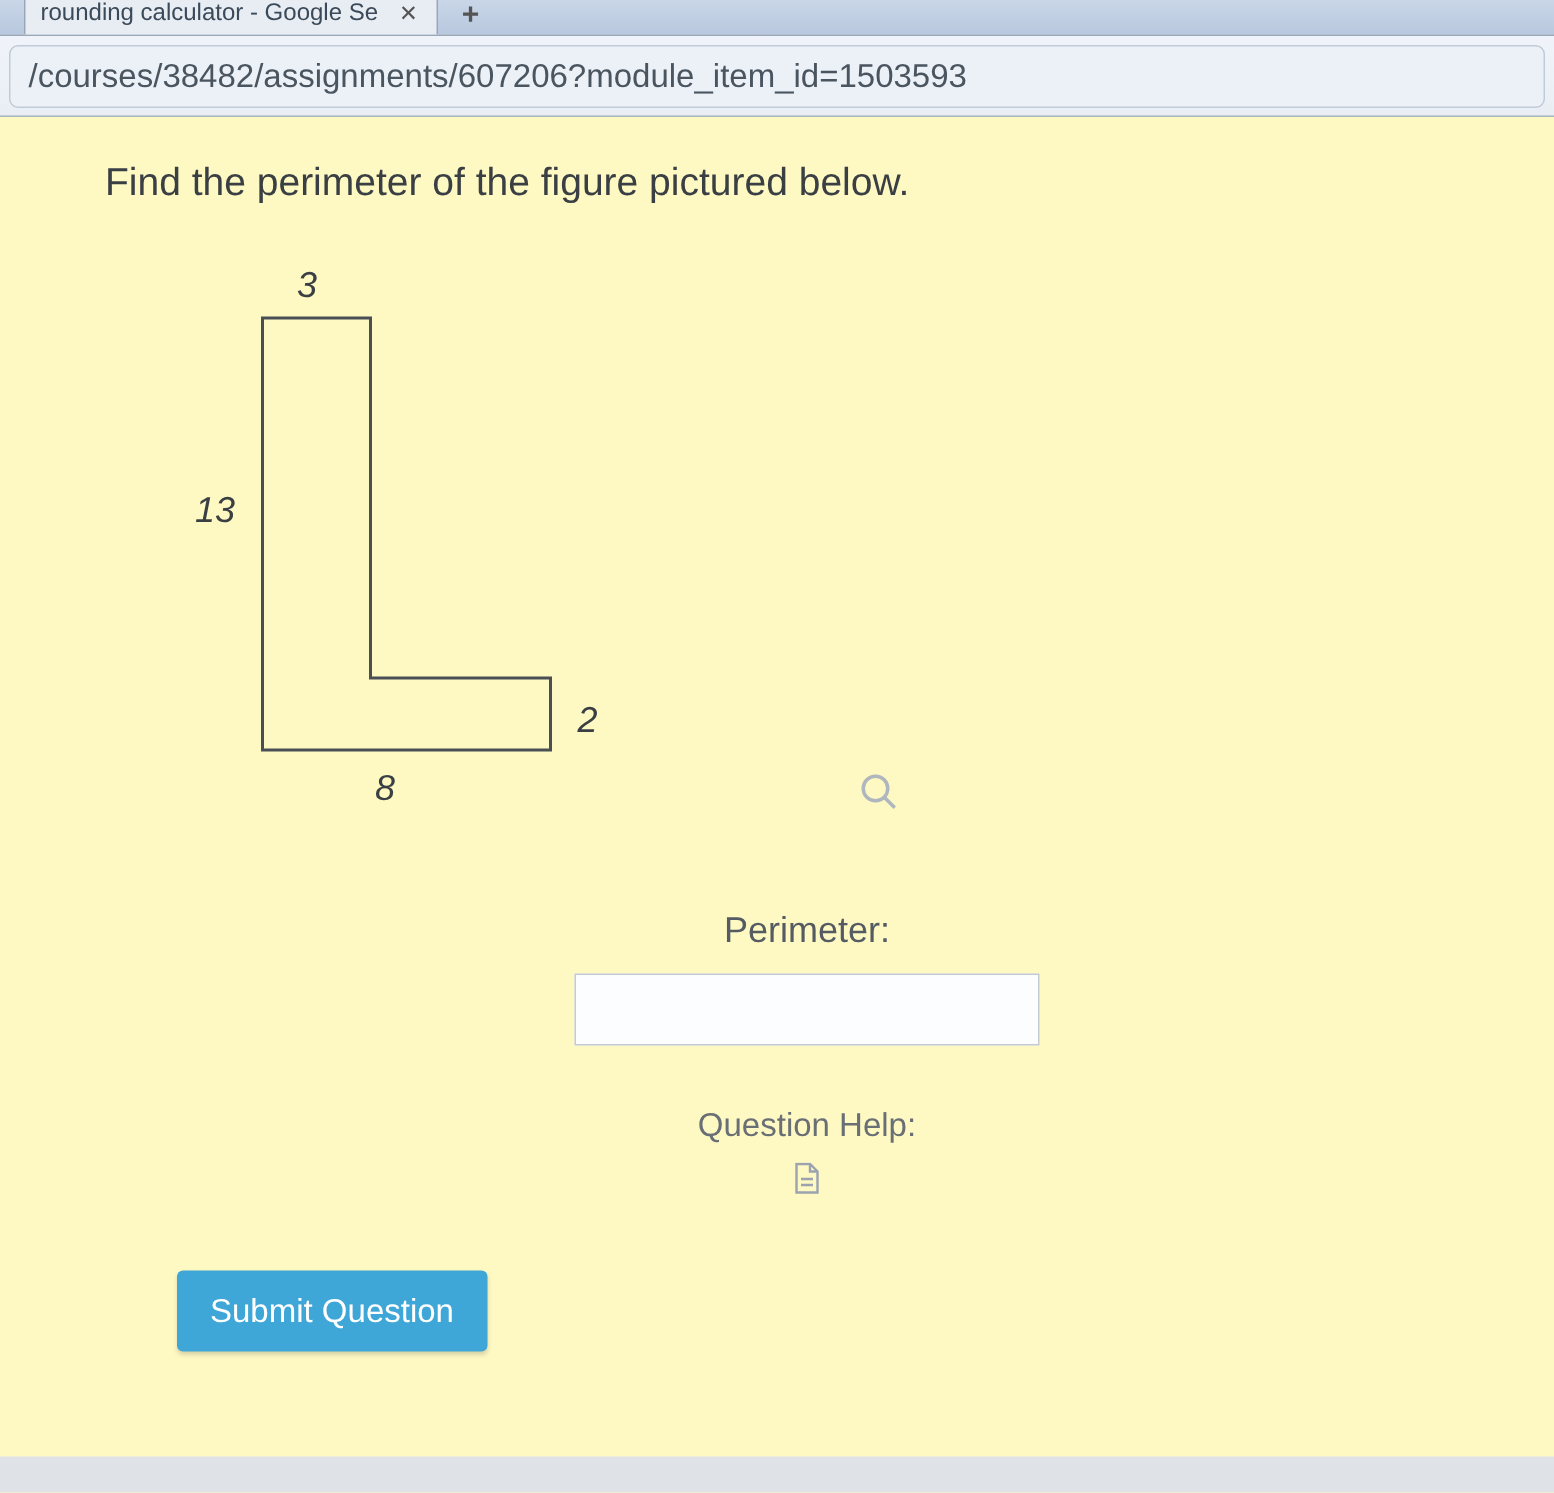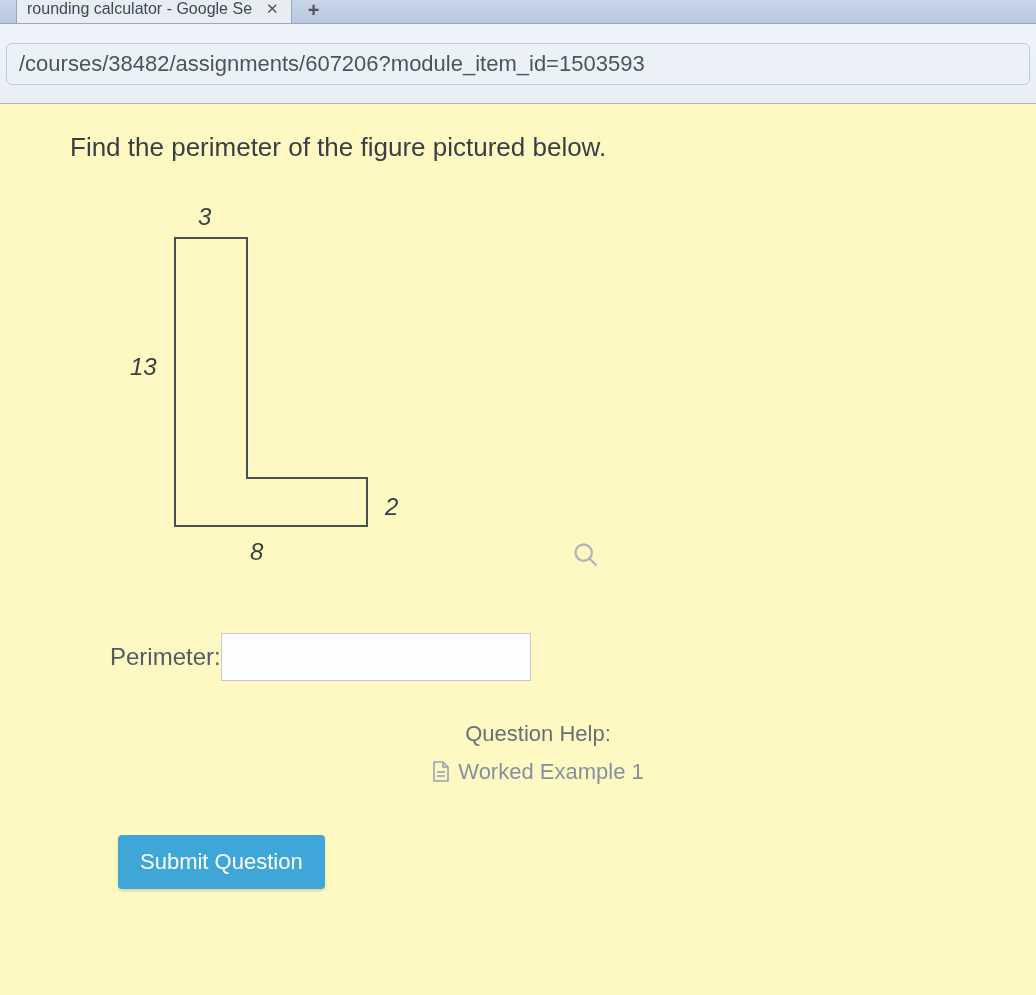--- a/index.html
+++ b/index.html
@@ -47,21 +47,21 @@
     display: flex;
     align-items: center;
     justify-content: center;
     color: #555;
     font-size: 20px;
     font-weight: bold;
     cursor: pointer;
   }
   .addr-bar-row {
     background: linear-gradient(#f0f4fa, #e9eef5);
-    height: 80px;
+    height: 54px;
     border-bottom: 1px solid #aab5c2;
     display: flex;
     align-items: center;
     padding: 0 6px;
   }
   .addr-input {
     flex: 1;
     background: #ecf1f7;
     border: 1px solid #c0cbd8;
     border-radius: 6px;
@@ -108,22 +108,24 @@
   }
   .search-icon {
     position: absolute;
     right: -70px;
     bottom: 10px;
     color: #b0b6bd;
   }
   .answer-row {
     display: flex;
     align-items: center;
+    gap: 14px;
     margin-left: 40px;
     margin-bottom: 40px;
+    flex-direction: column;
   }
   .answer-label {
     font-size: 24px;
     color: #555b62;
   }
   .answer-input {
     width: 310px;
     height: 48px;
     border: 1px solid #c4cad1;
     background: #fcfdff;
@@ -212,21 +214,20 @@
     <span>Question Help:</span>
     <span class="help-link">
       <span class="doc-icon">
         <svg width="18" height="22" viewBox="0 0 18 22" fill="none" stroke="#9aa3af" stroke-width="1.6">
           <path d="M2 1h9l5 5v14H2z"></path>
             <path d="M11 1v5h5"></path>
             <line x1="5" y1="11" x2="13" y2="11"></line>
             <line x1="5" y1="15" x2="13" y2="15"></line>
         </svg>
       </span>
-      <span>Worked Example 1</span>
     </span>
   </div>
 
   <button class="submit-btn">
     <span>Submit Question</span>
   </button>
 
 </div>
 
 </body></html>

